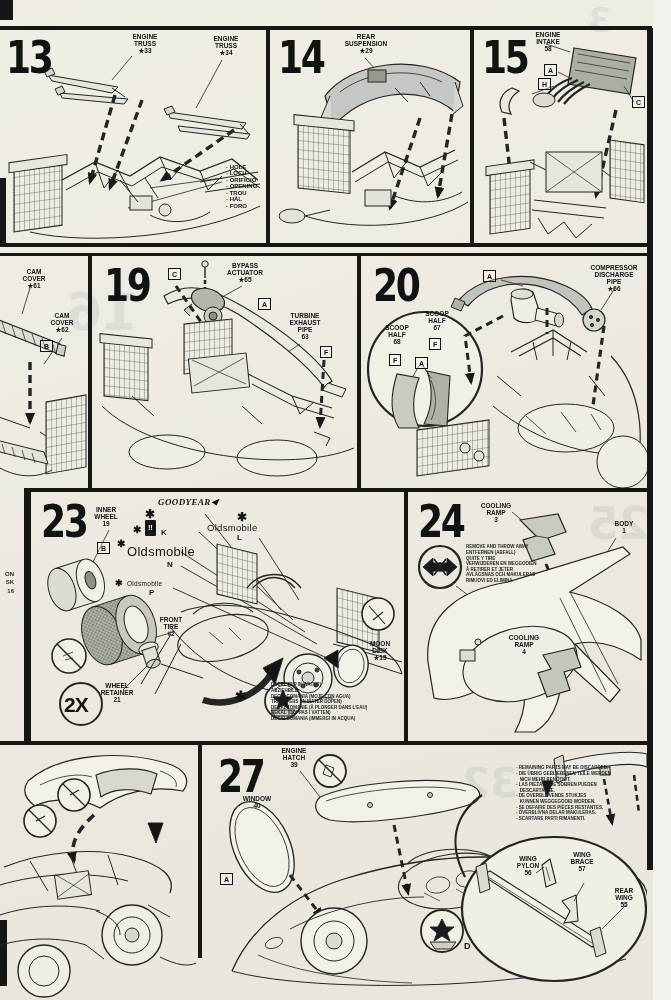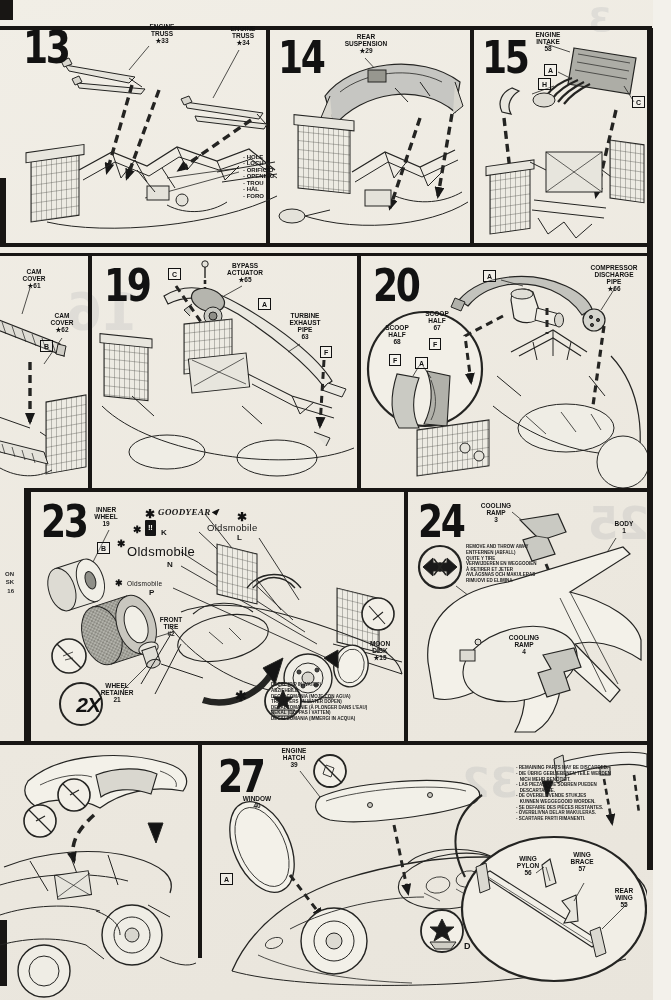--- a/index.html
+++ b/index.html
@@ -48,21 +48,21 @@
   <div class="line" style="left:0;top:920px;width:7px;height:66px;"></div>
   <div class="line" style="left:0;top:0;width:13px;height:20px;"></div>
   <div style="position:absolute;left:653px;top:0;width:18px;height:1000px;background:#f3f1eb;"></div>
 
   <div class="frag">
       <div>ON</div>
       <div>SK</div>
       <div>16</div>
     </div>
 
-  <div class="panel" style="left:0;top:20px;width:266px;height:213px;margin-left:17px;">
+  <div class="panel" style="left:0;top:30px;width:266px;height:213px;">
     <svg width="266" height="213" viewBox="0 0 266 213">
       <defs>
         <marker id="ah" markerWidth="12" markerHeight="10" refX="9" refY="5" orient="auto" markerUnits="userSpaceOnUse">
             <path d="M0,0 L12,5 L0,10 Z" fill="#181818"></path>
           </marker>
         <pattern id="grid" width="5" height="9" patternUnits="userSpaceOnUse">
             <rect width="5" height="9" fill="#edebe3"></rect>
             <path d="M0,0 H5 M0,0 V9" stroke="#4a4a46" stroke-width="0.7" fill="none"></path>
           </pattern>
         <pattern id="stip" width="4" height="4" patternUnits="userSpaceOnUse">
@@ -432,21 +432,21 @@
       </g>
     </svg>
     <div class="num" style="left:10px;top:4px;">23</div>
     <div class="lbl" style="left:50px;top:14px;width:50px;">
         <div>INNER</div>
         <div>WHEEL</div>
         <div>19</div>
       </div>
     <span class="box" style="left:66px;top:50px;">B</span>
     <span class="star" style="left:114px;top:15px;font-size:12px;">✱</span>
-    <div class="gy" style="left:127px;top:15px;">
+    <div class="gy" style="left:127px;top:5px;">
         <span>GOODYEAR</span>
         <span class="gywing"></span>
       </div>
     <span class="star" style="left:102px;top:32px;">✱</span>
     <span class="excl" style="left:114px;top:28px;">‼</span>
     <span style="position:absolute;left:130px;top:36px;font-size:8px;font-weight:bold;">K</span>
     <span class="star" style="left:86px;top:46px;">✱</span>
     <span class="olds" style="left:96px;top:52px;font-size:13px;">Oldsmobile</span>
     <span style="position:absolute;left:136px;top:68px;font-size:8px;font-weight:bold;">N</span>
     <span class="star" style="left:84px;top:86px;font-size:9px;">✱</span>
@@ -463,21 +463,21 @@
     <div class="lbl" style="left:58px;top:190px;width:56px;">
         <div>WHEEL</div>
         <div>RETAINER</div>
         <div>21</div>
       </div>
     <div class="lbl" style="left:326px;top:148px;width:46px;">
         <div>MOON</div>
         <div>DISK</div>
         <div>★15</div>
       </div>
-    <div class="qty" style="left:33px;top:201px;width:36px;text-align:right;font-style:italic;">2X</div>
+    <div class="qty" style="left:33px;top:201px;width:36px;text-align:left;">2X</div>
     <span class="star" style="left:204px;top:196px;font-size:14px;">✱</span>
     <div class="tiny" style="left:240px;top:190px;width:240px;"><div>DECAL (DIP IN WATER)</div><div>ABZIEHBILD</div><div>DECALCOMANIA (MOJE CON AGUA)</div><div>TRANSFERS (IN WATER DOPEN)</div><div>DECALCOMANIE (À PLONGER DANS L'EAU)</div><div>DEKAL (DOPPAS I VATTEN)</div><div>DECALCOMANIA (IMMERGI IN ACQUA)</div></div>
   </div>
 
   <div class="panel" style="left:408px;top:492px;width:239px;height:249px;">
     <svg width="239" height="249" viewBox="0 0 239 249">
       <g stroke="#242422" fill="none" stroke-width="1">
         <path d="M104,20 L116,30 M208,46 L198,62 M48,94 L150,172" stroke-width=".8"></path>
 
         <path d="M112,28 L150,22 L158,40 L140,46 L147,62 L124,69 L115,48 L128,44 Z" fill="#c9c9c2" stroke-width="1.2"></path>

